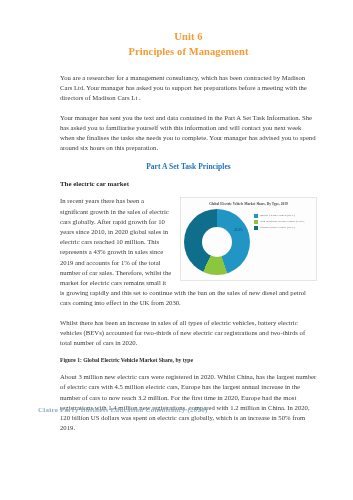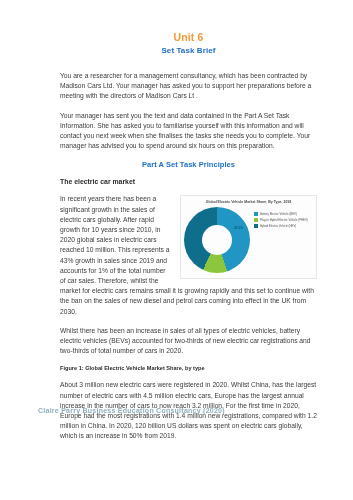--- a/index.html
+++ b/index.html
@@ -14,20 +14,21 @@
     font-family: "Liberation Sans", sans-serif;
     color: #3b3b3b;
   }
   .page {
     position: relative;
     width: 353px;
     height: 432px;
     background: #ffffff;
     box-sizing: border-box;
     padding: 30px 36px 0 60px;
+    font-family: Liberation Serif, serif;
   }
 
   
   .doc-head {
     text-align: center;
     margin: 0 0 14px 0;
   }
   .doc-title-1 {
     font-size: 10.5px;
     font-weight: bold;
@@ -169,21 +170,21 @@
     letter-spacing: 0.25px;
   }
 </style>
 </head>
 <body>
 
 <div class="page">
 
   <div class="doc-head">
     <div class="doc-title-1">Unit 6</div>
-    <div class="doc-title-3">Set Task Brief</div>
+    <div class="doc-title-2">Principles of Management</div>
   </div>
 
   <p class="body">You are a researcher for a management consultancy, which has been contracted by Madison Cars Ltd. Your manager has asked you to support her preparations before a meeting with the directors of Madison Cars Lt .</p>
   <p class="body">Your manager has sent you the text and data contained in the Part A Set Task Information. She has asked you to familiarise yourself with this information and will contact you next week when she finalises the tasks she needs you to complete. Your manager has advised you to spend around six hours on this preparation.</p>
 
   <div class="section-heading">Part A Set Task Principles</div>
   <div class="sub-heading">The electric car market</div>
 
   <div class="chart-figure">
     <div class="chart-title">Global Electric Vehicle Market Share, By Type, 2019</div>

